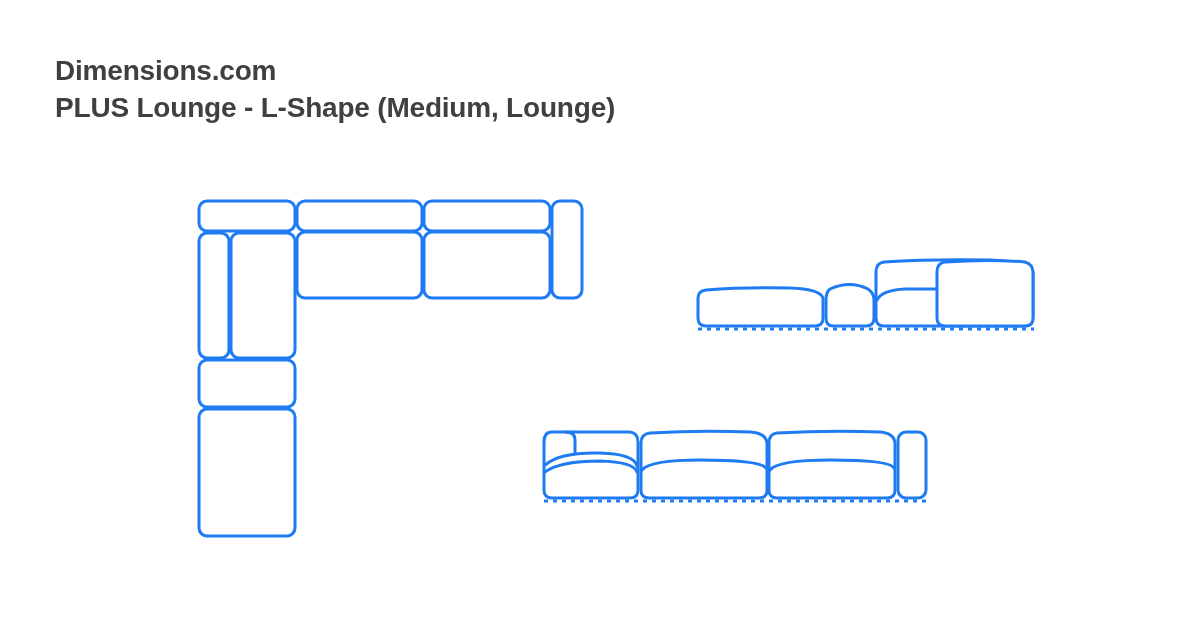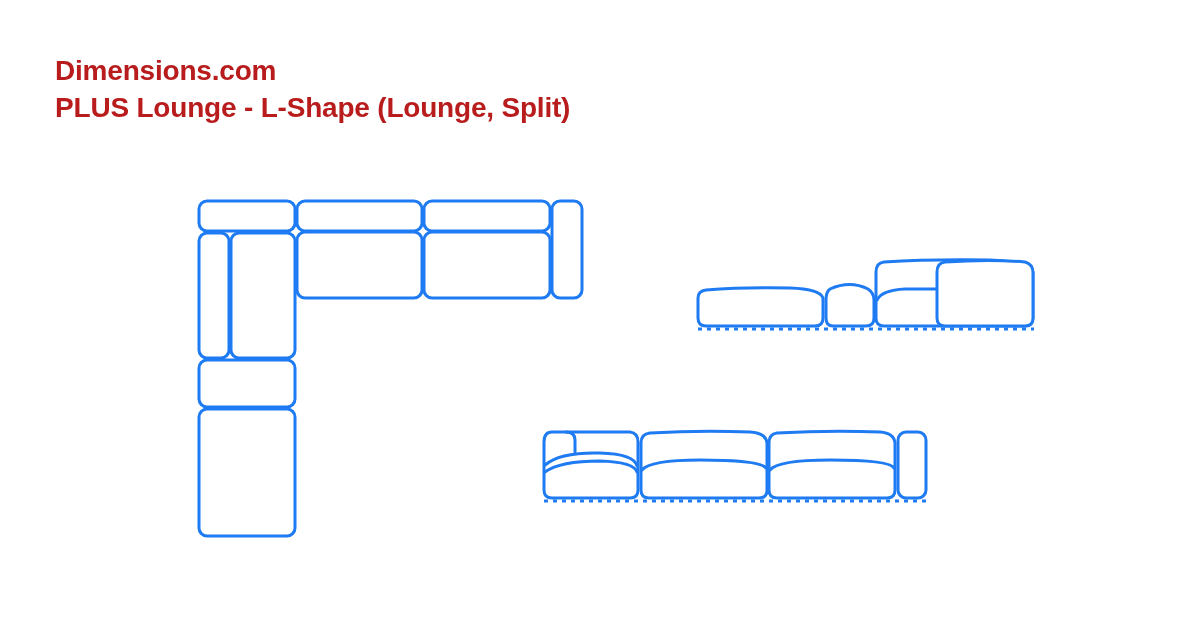--- a/index.html
+++ b/index.html
@@ -1,36 +1,36 @@
 <!DOCTYPE html>
 <html><head>
   <meta charset="utf-8">
   <style>
     html, body { margin: 0; padding: 0; background: #ffffff; }
     body { width: 1200px; height: 630px; position: relative; overflow: hidden; }
     .header { position: absolute; left: 55px; top: 52px; }
     .header div {
       font-family: "Liberation Sans", sans-serif;
       font-weight: 700;
-      color: #b91c1c;
+      color: #404040;
       font-size: 28px;
       line-height: 37px;
       letter-spacing: -0.2px;
     }
     svg.drawing { position: absolute; left: 0; top: 0; }
     .s { fill: #ffffff; stroke: #1f7bf2; stroke-width: 3; stroke-linejoin: round; stroke-linecap: round; }
     .l { fill: none; stroke: #1f7bf2; stroke-width: 3; stroke-linecap: round; }
     .g { fill: none; stroke: #1f7bf2; stroke-width: 3; stroke-dasharray: 4 5; }
   </style>
 </head>
 <body>
 
 <div class="header">
   <div>Dimensions.com</div>
-  <div>PLUS Lounge - L-Shape (Lounge, Split)</div>
+  <div>PLUS Lounge - L-Shape (Medium, Lounge)</div>
 </div>
 
 <svg class="drawing" width="1200" height="630" viewBox="0 0 1200 630">
 
   <g>
 
     <rect class="s" x="199" y="201" width="96" height="30" rx="8"></rect>
     <rect class="s" x="297" y="201" width="125" height="30" rx="8"></rect>
     <rect class="s" x="424" y="201" width="126" height="30" rx="8"></rect>
     <rect class="s" x="552" y="201" width="30" height="97" rx="8"></rect>

